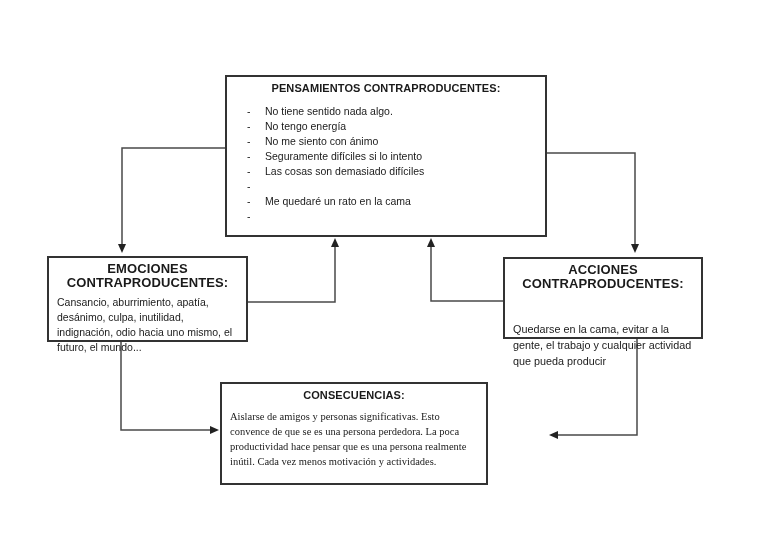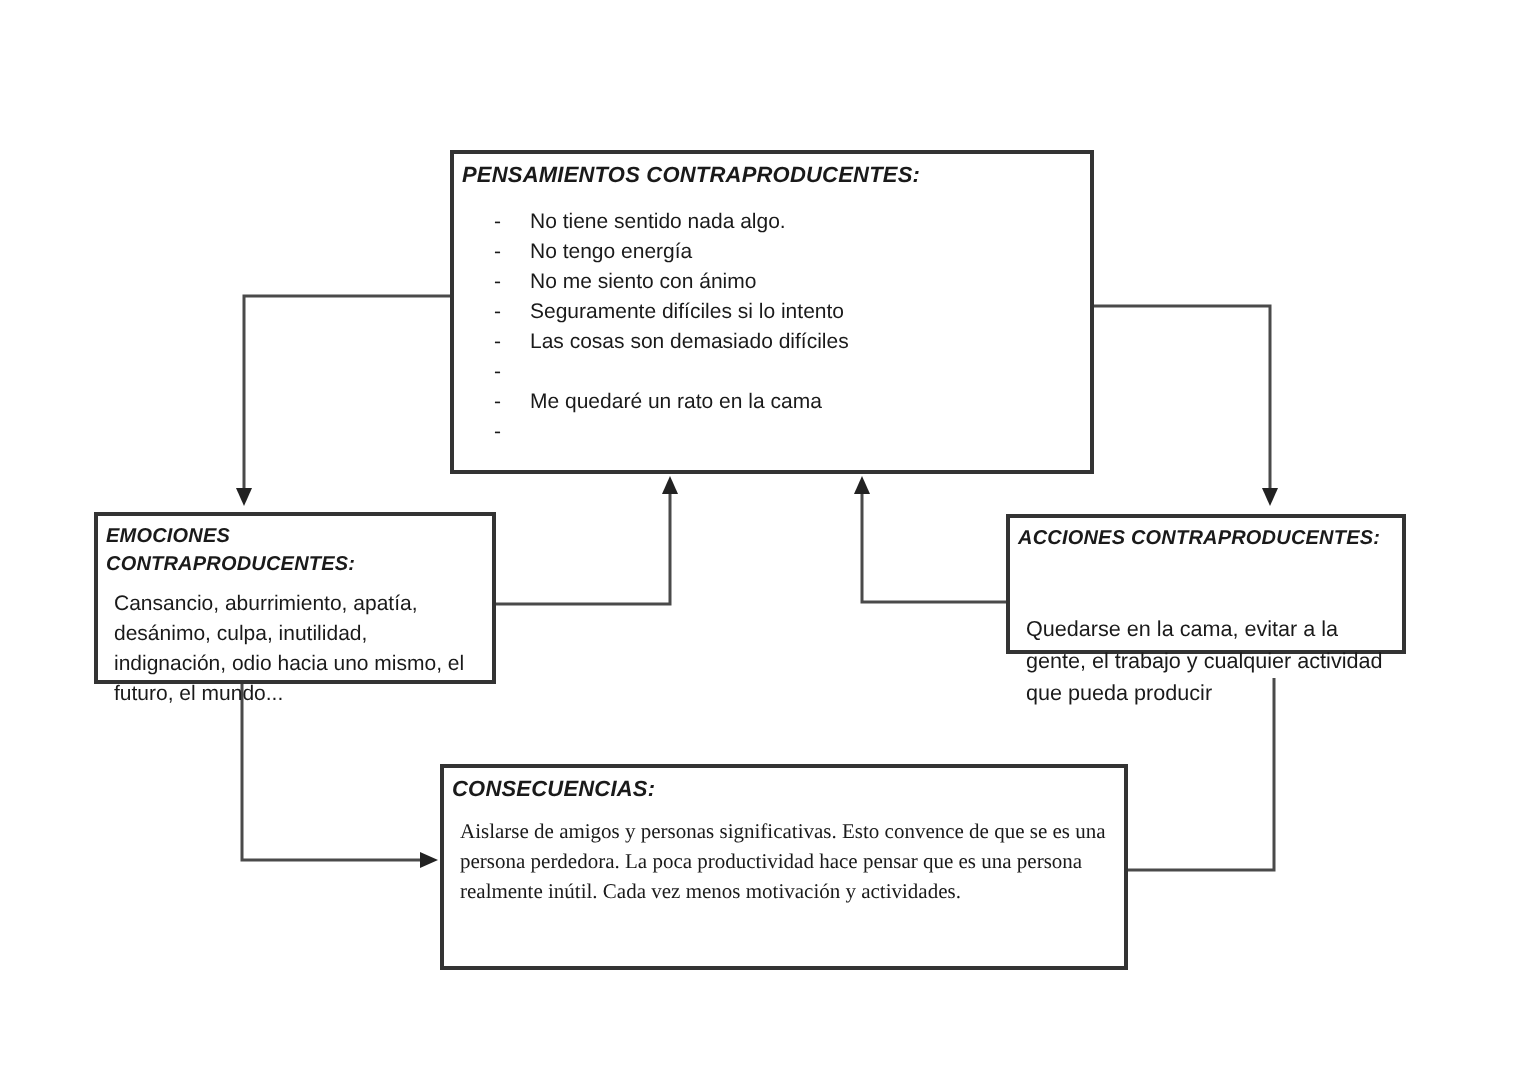--- a/index.html
+++ b/index.html
@@ -28,37 +28,37 @@
     position: absolute;
     box-sizing: border-box;
     background: #ffffff;
     border: 2px solid #333333;
     z-index: 2;
   }
   .box-title {
     font-weight: bold;
     font-size: 11px;
     line-height: 14px;
+    text-align: center;
     margin: 4px 4px 0 4px;
     letter-spacing: 0.1px;
-    font-style: italic;
   }
   .box-title.small {
-    font-size: 10px;
+    font-size: 13px;
   }
   .box-body {
     font-size: 10.5px;
     line-height: 15px;
     padding: 5px 8px 0 8px;
     text-align: left;
   }
   #pensamientos-box { left: 225px; top: 75px; width: 322px; height: 162px; }
   #emociones-box    { left: 47px;  top: 256px; width: 201px; height: 86px; }
-  #acciones-box     { left: 503px; top: 257px; width: 200px; height: 70px; }
-  #consecuencias-box{ left: 220px; top: 382px; width: 344px; height: 103px; }
+  #acciones-box     { left: 503px; top: 257px; width: 200px; height: 82px; }
+  #consecuencias-box{ left: 220px; top: 382px; width: 268px; height: 103px; }
 
   #acciones-box .box-body { font-size: 10.8px; line-height: 16px; padding-top: 6px; margin-top: 24px; }
   #consecuencias-box .box-body { padding-top: 7px; font-family: Liberation Serif, serif; }
 
   ul.bullet-list {
     list-style: none;
     margin: 9px 0 0 0;
     padding: 0 4px 0 0;
   }
   ul.bullet-list li {

